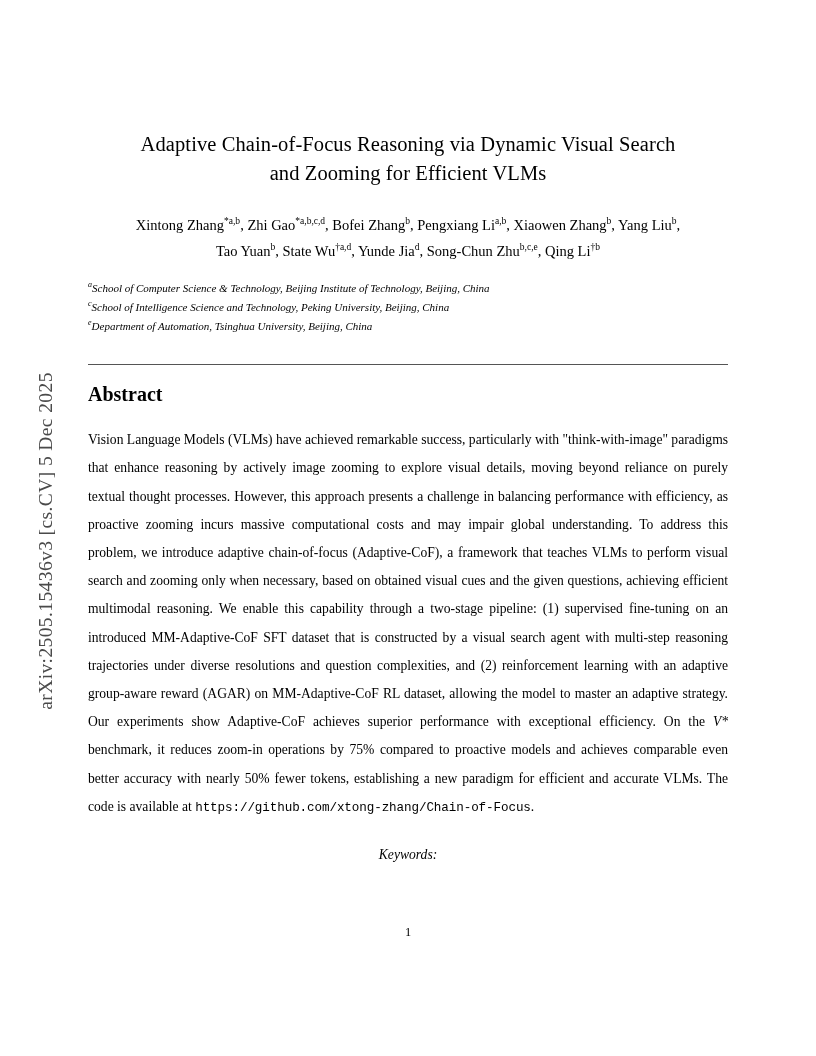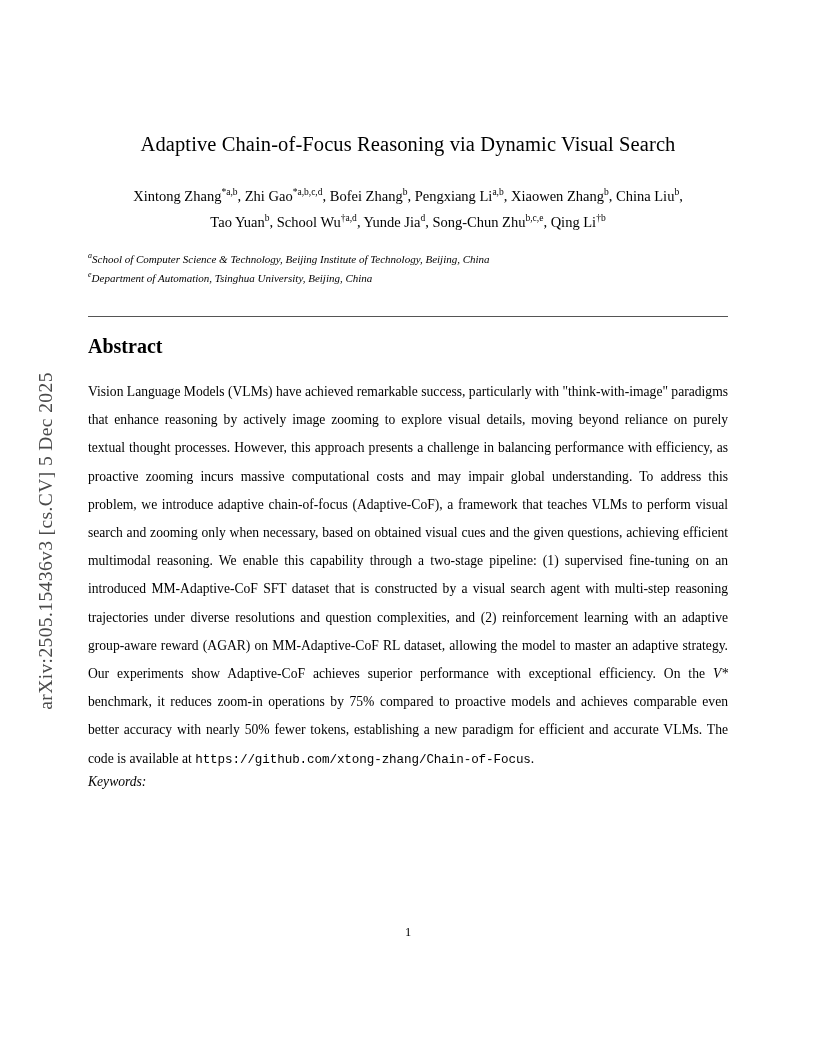--- a/index.html
+++ b/index.html
@@ -94,61 +94,64 @@
   .abstract-body .mono {
     font-family: "Liberation Mono", monospace;
     font-size: 12.6px;
     letter-spacing: -0.1px;
   }
   .abstract-body .vstar {
     font-style: italic;
   }
 
   .keywords {
-    margin-top: 0;
+    margin-top: 25px;
     font-size: 13.6px;
     font-style: italic;
+    text-align: center;
   }
 
   .page-number {
     position: absolute;
     top: 925px;
     left: 0;
     width: 640px;
     text-align: center;
     font-size: 12.5px;
   }
 </style>
 </head>
 <body>
 
 <div id="arxiv-stamp">arXiv:2505.15436v3  [cs.CV]  5 Dec 2025</div>
 
 <div id="page">
 
   <div class="title">
     <span>Adaptive Chain-of-Focus Reasoning via Dynamic Visual Search</span><br>
+    <span>and Zooming for Efficient VLMs</span>
   </div>
 
   <div class="authors">
     <span><span>Xintong Zhang</span><sup>*a,b</sup></span>,
     <span><span>Zhi Gao</span><sup>*a,b,c,d</sup></span>,
     <span><span>Bofei Zhang</span><sup>b</sup></span>,
     <span><span>Pengxiang Li</span><sup>a,b</sup></span>,
     <span><span>Xiaowen Zhang</span><sup>b</sup></span>,
-    <span><span>China Liu</span><sup>b</sup></span>,<br>
+    <span><span>Yang Liu</span><sup>b</sup></span>,<br>
     <span><span>Tao Yuan</span><sup>b</sup></span>,
-    <span><span>School Wu</span><sup>†a,d</sup></span>,
+    <span><span>State Wu</span><sup>†a,d</sup></span>,
     <span><span>Yunde Jia</span><sup>d</sup></span>,
     <span><span>Song-Chun Zhu</span><sup>b,c,e</sup></span>,
     <span><span>Qing Li</span><sup>†b</sup></span>
   </div>
 
   <div class="affiliations">
     <span class="aff-line"><sup>a</sup><span>School of Computer Science &amp; Technology, Beijing Institute of Technology, Beijing, China</span></span>
+    <span class="aff-line"><sup>c</sup><span>School of Intelligence Science and Technology, Peking University, Beijing, China</span></span>
     <span class="aff-line"><sup>e</sup><span>Department of Automation, Tsinghua University, Beijing, China</span></span>
   </div>
 
   <hr class="rule">
 
   <div class="abstract-head">Abstract</div>
 
   <div class="abstract-body"><span>Vision Language Models (VLMs) have achieved remarkable success, particularly with "think-with-image" paradigms that enhance reasoning by actively image zooming to explore visual details, moving beyond reliance on purely textual thought processes. However, this approach presents a challenge in balancing performance with efficiency, as proactive zooming incurs massive computational costs and may impair global understanding. To address this problem, we introduce adaptive chain-of-focus (Adaptive-CoF), a framework that teaches VLMs to perform visual search and zooming only when necessary, based on obtained visual cues and the given questions, achieving efficient multimodal reasoning. We enable this capability through a two-stage pipeline: (1) supervised fine-tuning on an introduced MM-Adaptive-CoF SFT dataset that is constructed by a visual search agent with multi-step reasoning trajectories under diverse resolutions and question complexities, and (2) reinforcement learning with an adaptive group-aware reward (AGAR) on MM-Adaptive-CoF RL dataset, allowing the model to master an adaptive strategy. Our experiments show Adaptive-CoF achieves superior performance with exceptional efficiency. On the </span><span class="vstar">V*</span><span> benchmark, it reduces zoom-in operations by 75% compared to proactive models and achieves comparable even better accuracy with nearly 50% fewer tokens, establishing a new paradigm for efficient and accurate VLMs. The code is available at </span><span class="mono">https://github.com/xtong-zhang/Chain-of-Focus</span><span>.</span></div>
 
   <div class="keywords">Keywords:</div>

